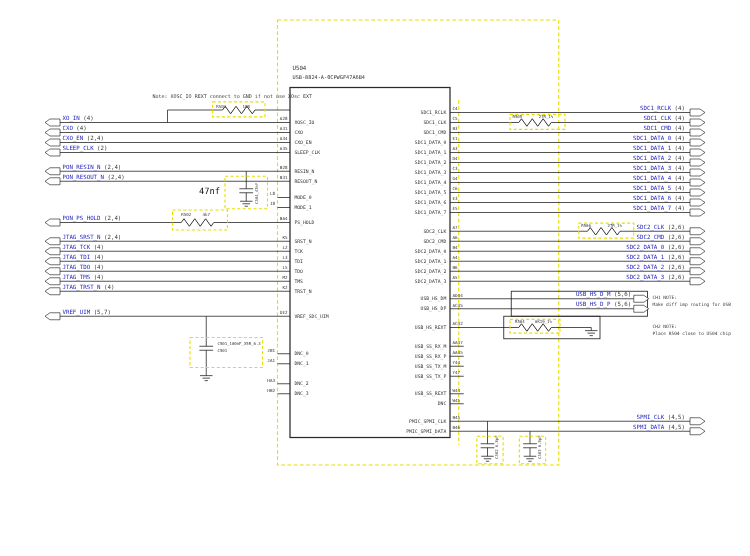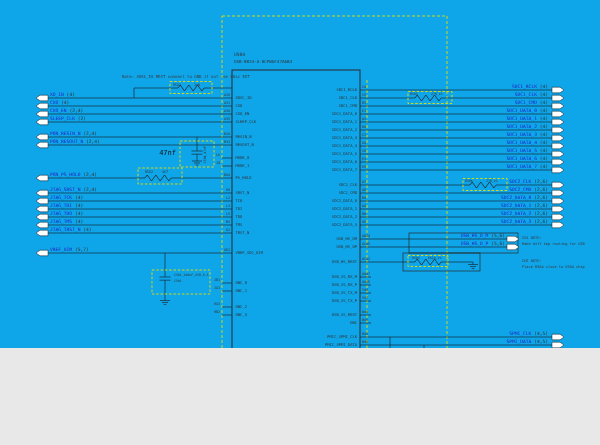--- a/index.html
+++ b/index.html
@@ -1,16 +1,16 @@
 <!DOCTYPE html>
 <html><head>
 <meta charset="utf-8">
 <style>
   html,body{margin:0;padding:0;background:#e8e8e8;}
-  #page{position:relative;width:600px;height:348px;background:#0ea5e9;overflow:hidden;
+  #page{position:relative;width:600px;height:445px;background:#ffffff;overflow:hidden;
         font-family:"DejaVu Sans Mono",monospace;}
   svg{position:absolute;left:0;top:0;}
   svg text{font-family:"DejaVu Sans Mono",monospace;}
 </style>
 </head>
 <body>
 
 <div id="page">
   <svg id="schem" width="600" height="445" viewBox="0 0 600 445">
 

